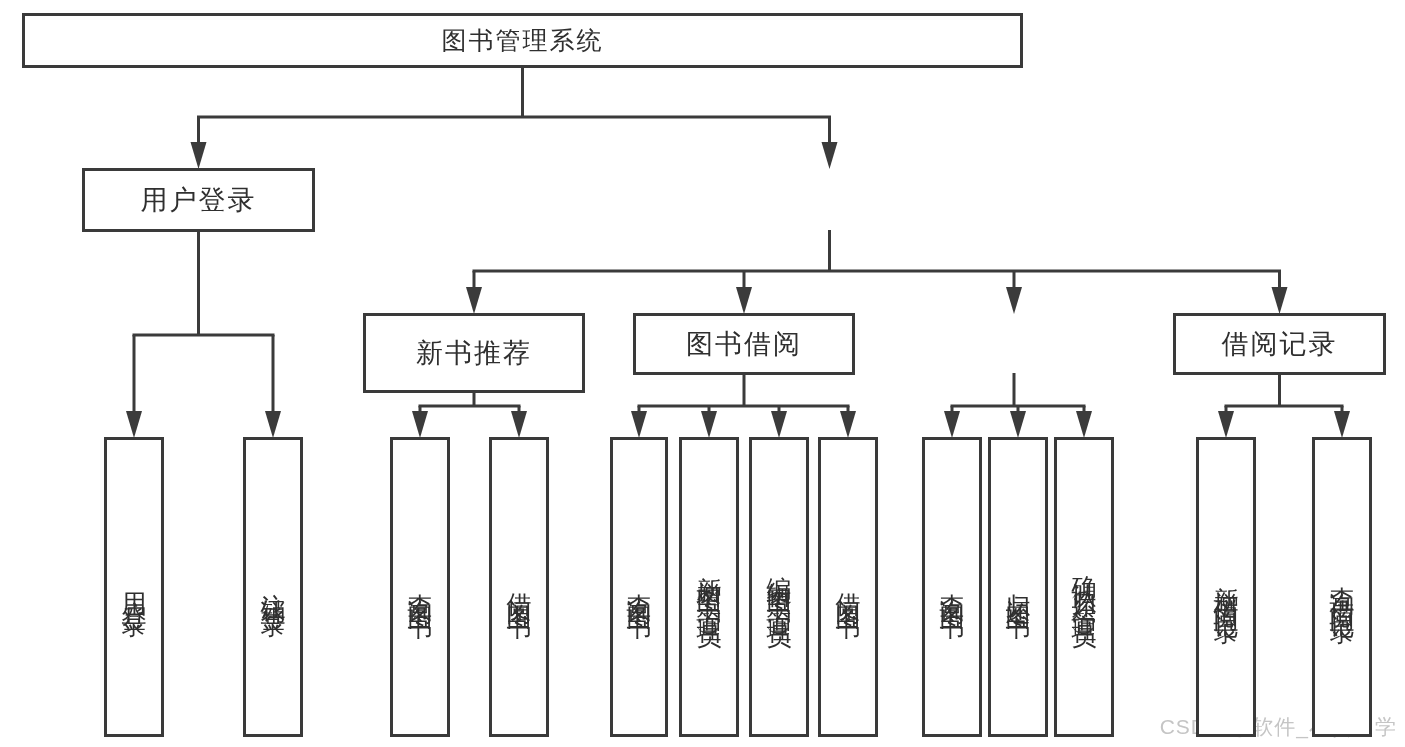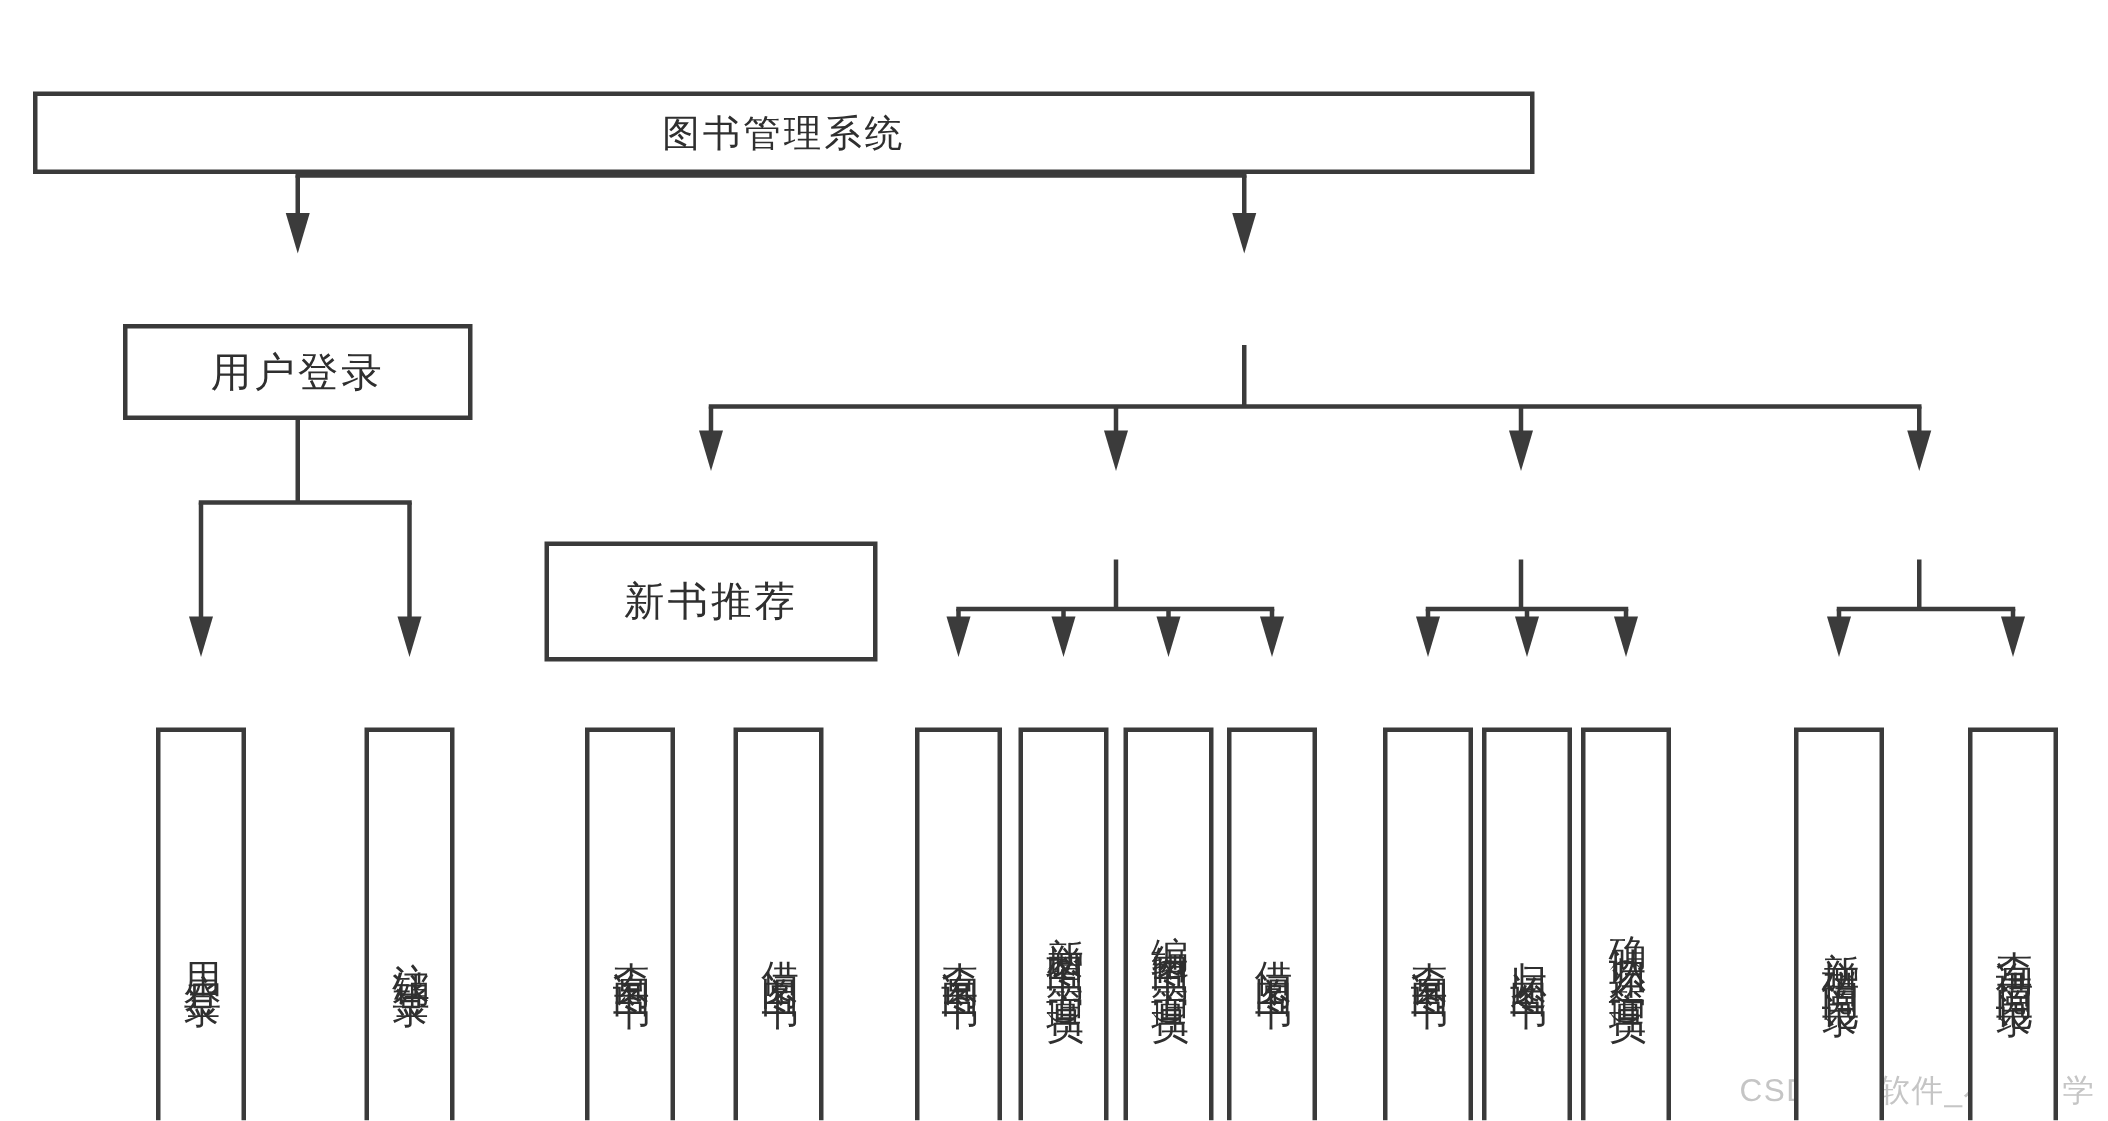--- a/index.html
+++ b/index.html
@@ -25,21 +25,20 @@
   }
   .node {
     position: absolute;
     box-sizing: border-box;
     background: #ffffff;
     border: 3px solid #3a3a3a;
     display: flex;
     align-items: center;
     justify-content: center;
     color: #2f2f2f;
-    margin-top: 48px;
   }
   .node.horiz span {
     font-size: 27px;
     letter-spacing: 2px;
     white-space: nowrap;
   }
   .node.root span {
     font-size: 25px;
   }
   .node.vert span {
@@ -134,20 +133,26 @@
   <div id="watermark">CSDN @软件_小贺同学</div>
 <div class="node horiz root" style="left: 22px; top: 13px; width: 1001px; height: 55px;">
       <span>图书管理系统</span>
     </div>
     <div class="node horiz" style="left: 82px; top: 168px; width: 233px; height: 64px;">
       <span>用户登录</span>
     </div>
     <div class="node horiz" style="left: 363px; top: 313px; width: 222px; height: 80px;">
       <span>新书推荐</span>
     </div>
+    <div class="node horiz" style="left: 633px; top: 313px; width: 222px; height: 62px;">
+      <span>图书借阅</span>
+    </div>
+    <div class="node horiz" style="left: 1173px; top: 313px; width: 213px; height: 62px;">
+      <span>借阅记录</span>
+    </div>
     <div class="node vert" style="left: 104px; top: 437px; width: 60px; height: 300px;">
       <span>用户登录</span>
     </div>
     <div class="node vert" style="left: 243px; top: 437px; width: 60px; height: 300px;">
       <span>注销登录</span>
     </div>
     <div class="node vert" style="left: 390px; top: 437px; width: 60px; height: 300px;">
       <span>查询图书</span>
     </div>
     <div class="node vert" style="left: 489px; top: 437px; width: 60px; height: 300px;">

